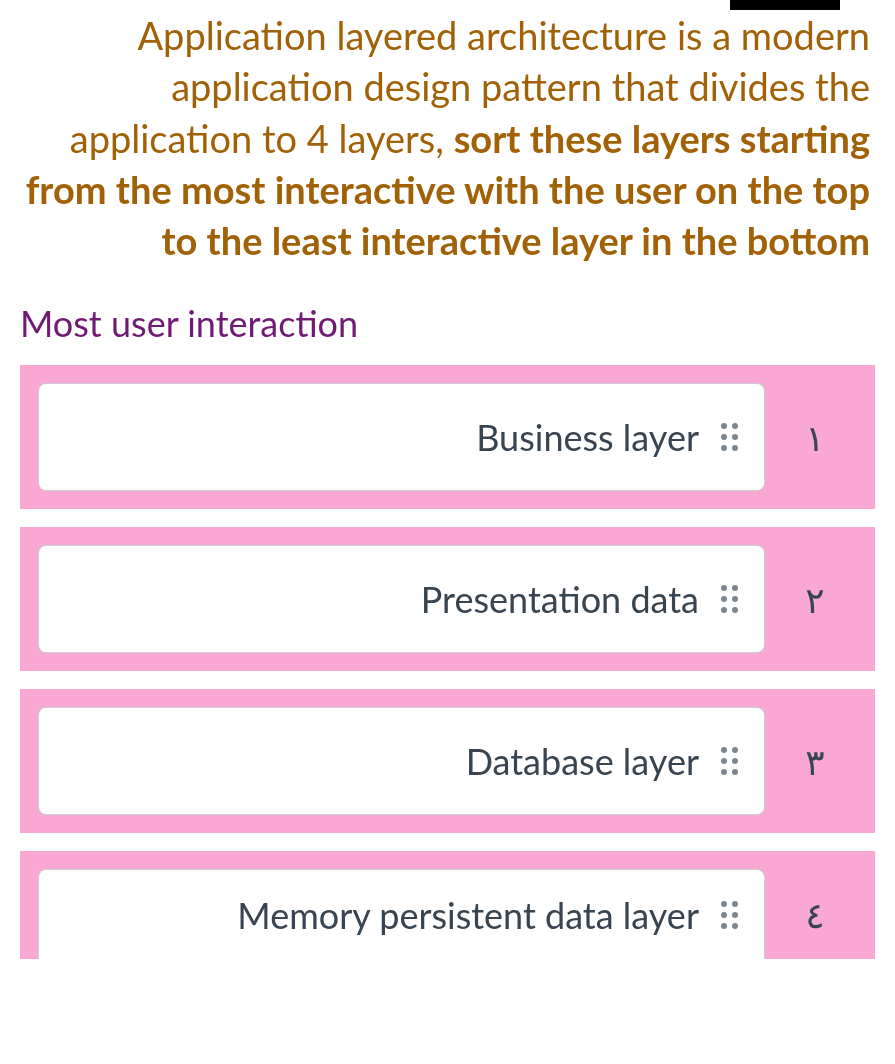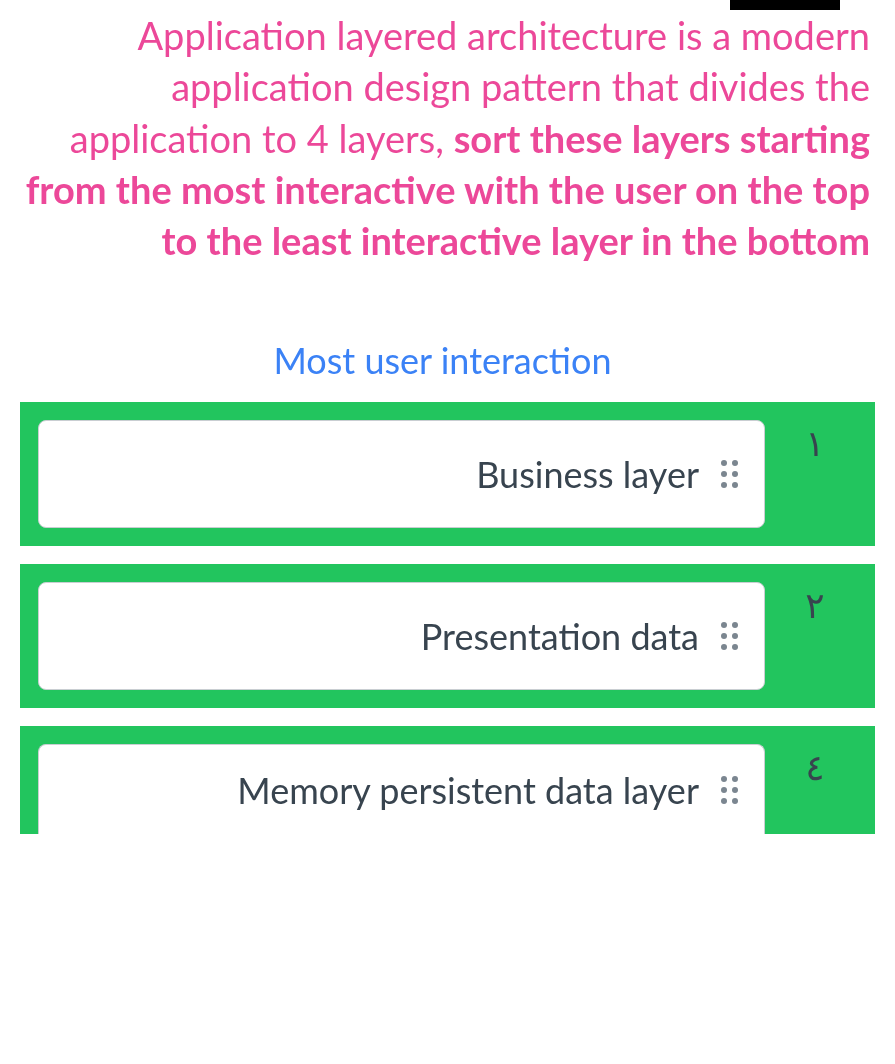--- a/index.html
+++ b/index.html
@@ -19,44 +19,43 @@
     height: 20px;
     background: #000;
   }
   .container {
     padding: 0 20px 0 20px;
   }
   .question-text {
     text-align: right;
     font-size: 38px;
     line-height: 1.35;
-    color: #ec4899;
+    color: #a16207;
     padding: 10px 5px 30px 5px;
     font-weight: 400;
   }
   .question-text .bold {
     font-weight: 700;
   }
   .subheading {
-    text-align: center;
+    text-align: left;
     font-size: 36px;
-    color: #3b82f6;
+    color: #701a75;
     font-weight: 400;
     padding: 5px 10px 20px 0;
-    margin-top: 37px;
   }
   .items-list {
     display: flex;
     flex-direction: column;
     gap: 18px;
   }
   .item-row {
-    background: #22c55e;
+    background: #f9a8d4;
     display: flex;
-    align-items: flex-start;
+    align-items: center;
     padding: 18px 20px 18px 18px;
     min-height: 140px;
   }
   .item-row.last {
     min-height: 100px;
     padding-bottom: 0;
   }
   .draggable-card {
     flex: 1;
     background: #ffffff;
@@ -142,20 +141,34 @@
             <span></span>
             <span></span>
             <span></span>
             <span></span>
             <span></span>
         </span>
       </div>
       <div class="index-number">٢</div>
     </div>
 
+    <div class="item-row">
+      <div class="draggable-card">
+        <span class="card-label">Database layer</span>
+        <span class="drag-handle">
+          <span></span>
+            <span></span>
+            <span></span>
+            <span></span>
+            <span></span>
+            <span></span>
+        </span>
+      </div>
+      <div class="index-number">٣</div>
+    </div>
 
     <div class="item-row last">
       <div class="draggable-card">
         <span class="card-label">Memory persistent data layer</span>
         <span class="drag-handle">
           <span></span>
             <span></span>
             <span></span>
             <span></span>
             <span></span>

